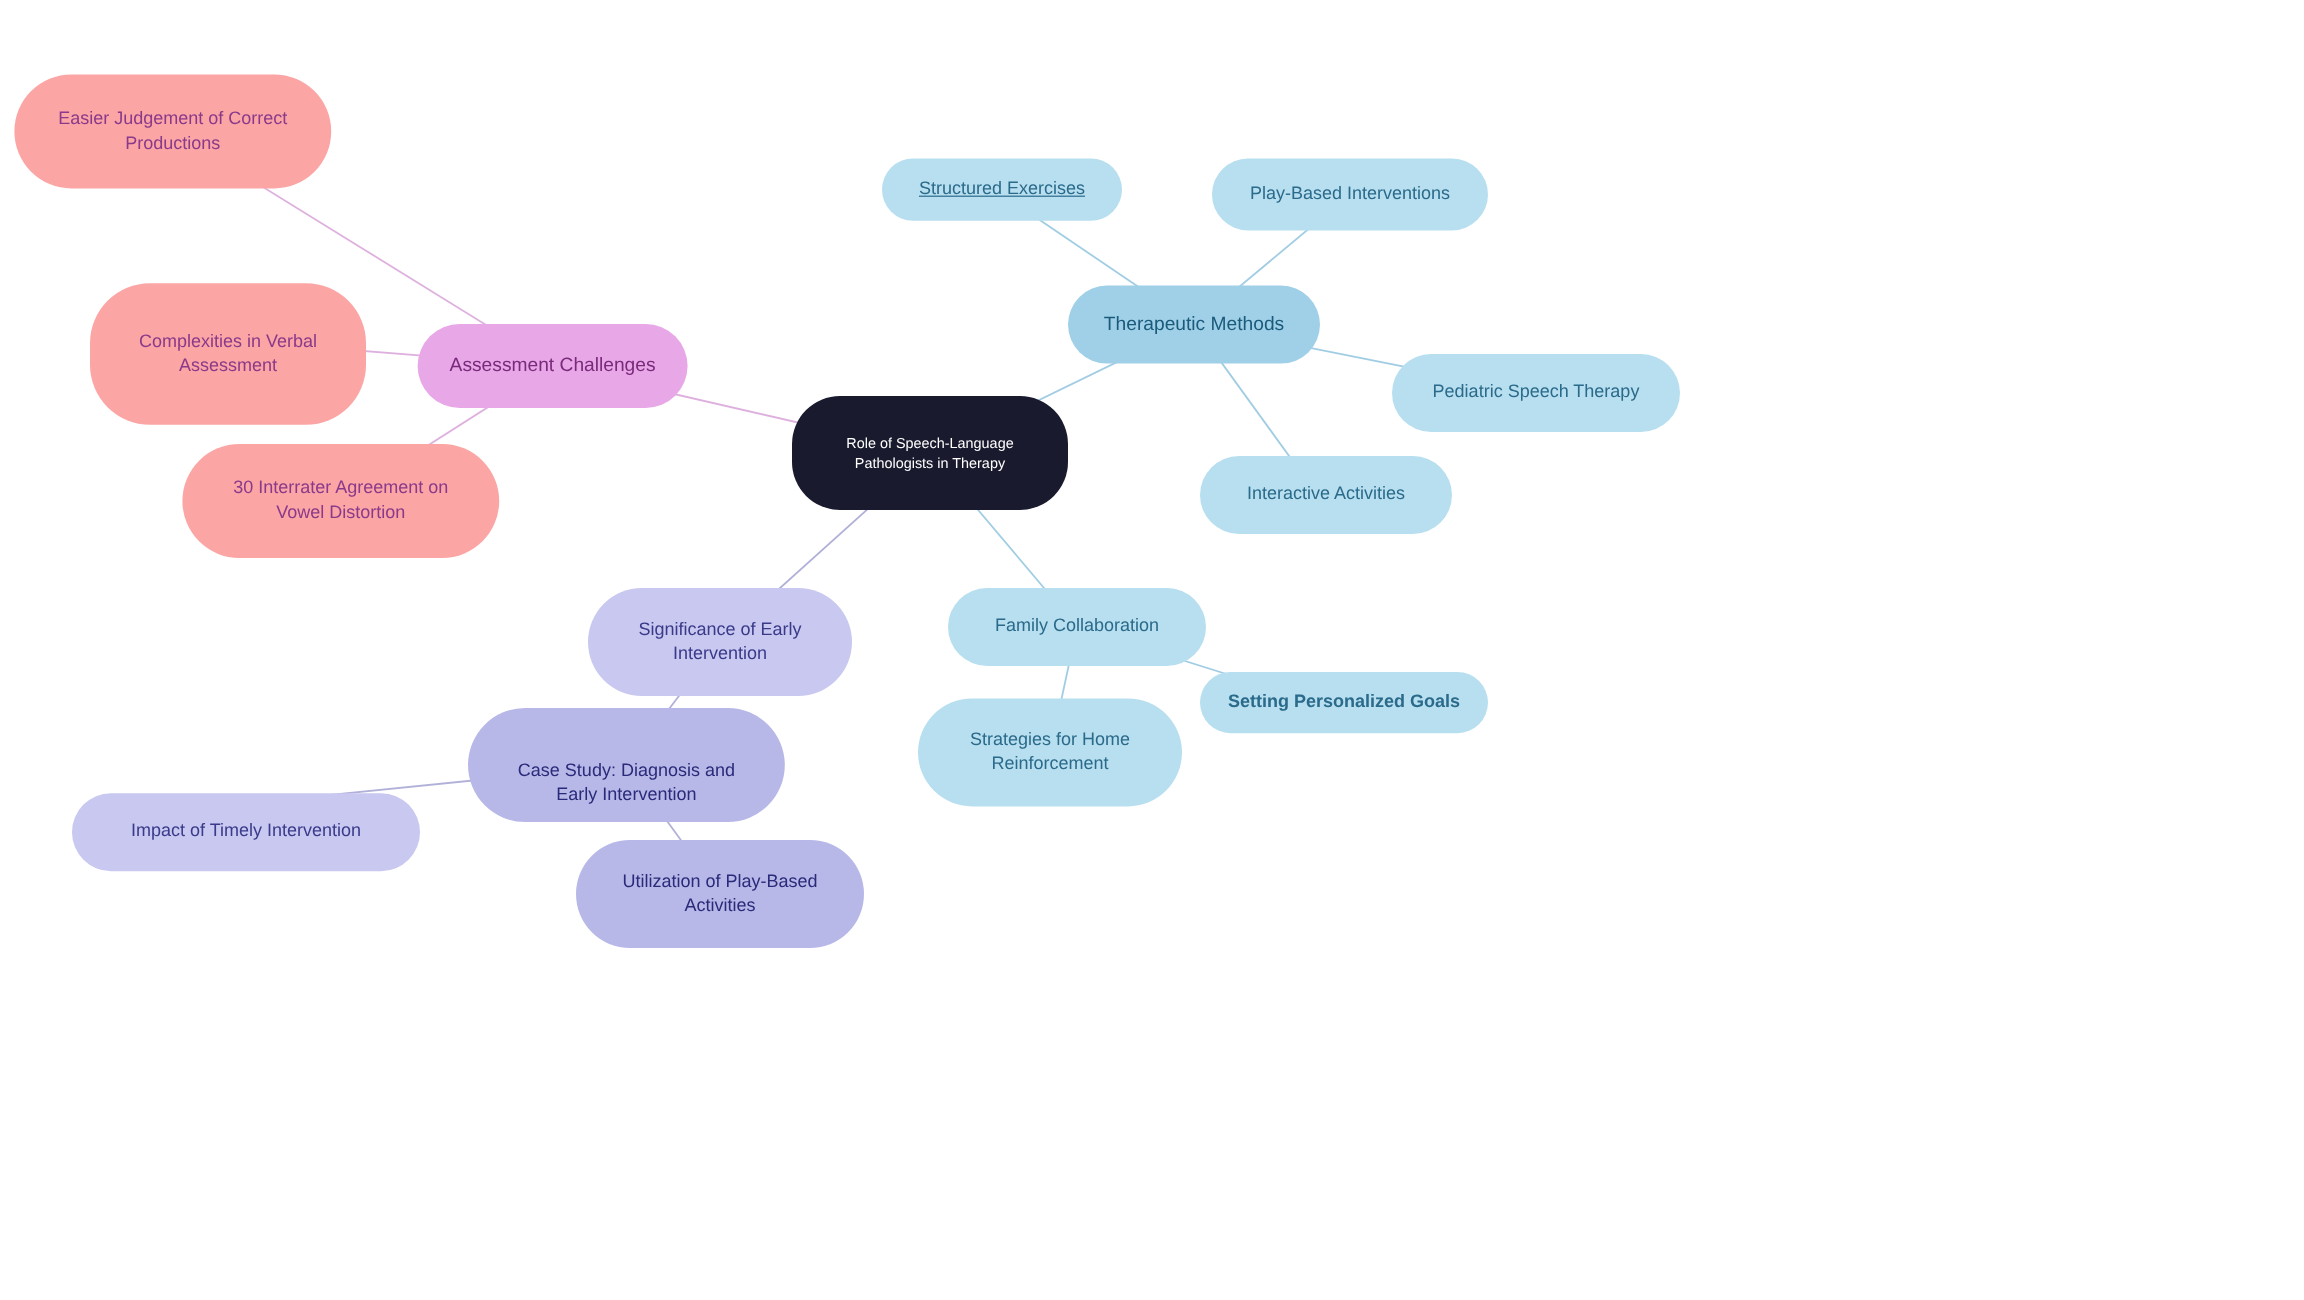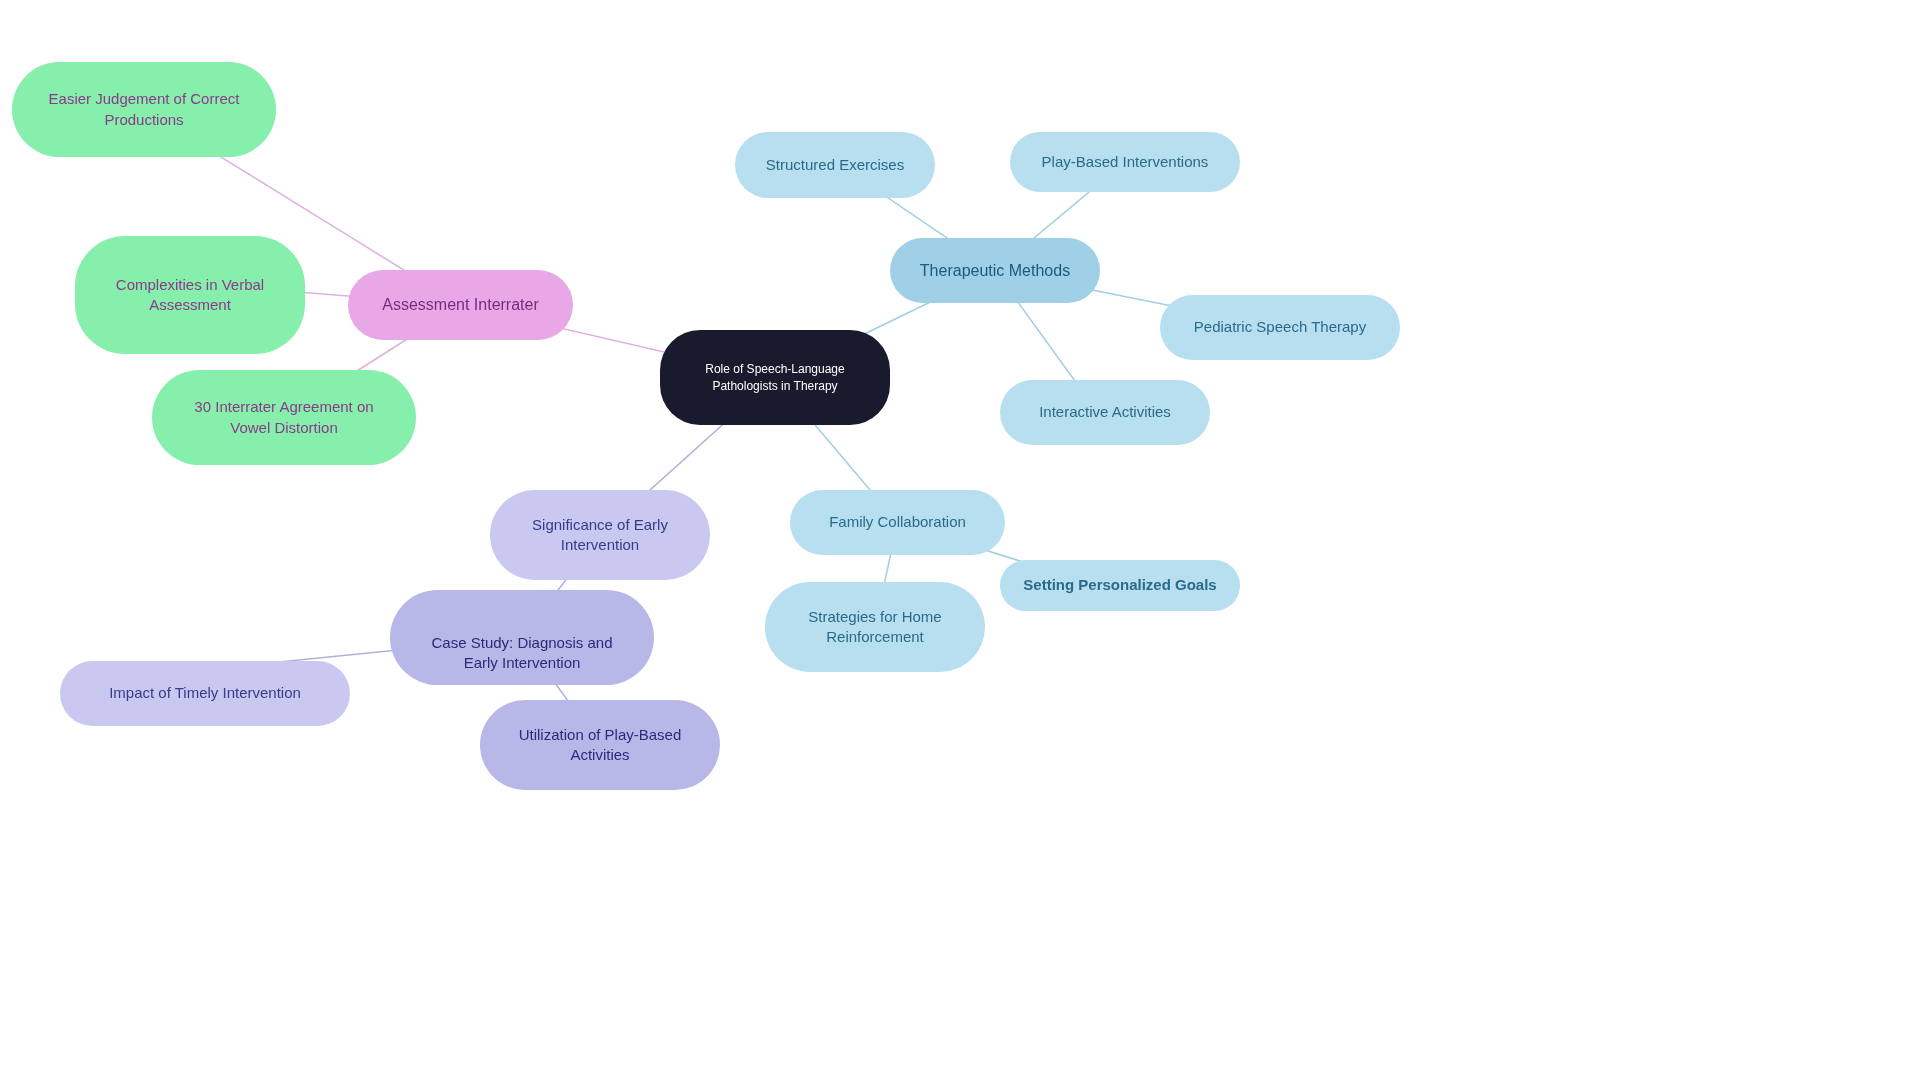--- a/index.html
+++ b/index.html
@@ -37,21 +37,21 @@
       background: #1a1a2e;
       color: #ffffff;
       font-size: 12px;
       font-weight: 500;
       border-radius: 40px;
       width: 230px;
       height: 95px;
     }
 
     .node-pink {
-      background: #86efac;
+      background: #fca5a5;
       color: #8a3a8a;
       border: none;
       justify-content: center;
     }
 
     .node-pink-mid {
       background: #e8a8e8;
       color: #7a2a7a;
     }
 
@@ -106,29 +106,29 @@
   <span style="white-space: pre-line;">Easier Judgement of Correct
 Productions</span>
 </div>
 
 <div class="node node-pink" style="left: 75px; top: 236px; width: 230px; height: 118px;">
   <span style="white-space: pre-line;">Complexities in Verbal
 Assessment</span>
 </div>
 
 <div class="node node-pink-mid" style="left: 348px; top: 270px; width: 225px; height: 70px; font-size: 16px;">
-  <span>Assessment Interrater</span>
+  <span>Assessment Challenges</span>
 </div>
 
 <div class="node node-pink" style="left: 152px; top: 370px; width: 264px; height: 95px;">
   <span style="white-space: pre-line;">30 Interrater Agreement on
 Vowel Distortion</span>
 </div>
 
-<div class="node node-blue-light" style="left: 735px; top: 132px; width: 200px; height: 66px;">
+<div class="node node-blue-light" style="left: 735px; top: 132px; width: 200px; height: 52px; text-decoration: underline;">
   <span>Structured Exercises</span>
 </div>
 
 <div class="node node-blue-light" style="left: 1010px; top: 132px; width: 230px; height: 60px;">
   <span>Play-Based Interventions</span>
 </div>
 
 <div class="node node-blue-mid" style="left: 890px; top: 238px; width: 210px; height: 65px; font-size: 16px; align-items: center;">
   <span>Therapeutic Methods</span>
 </div>

